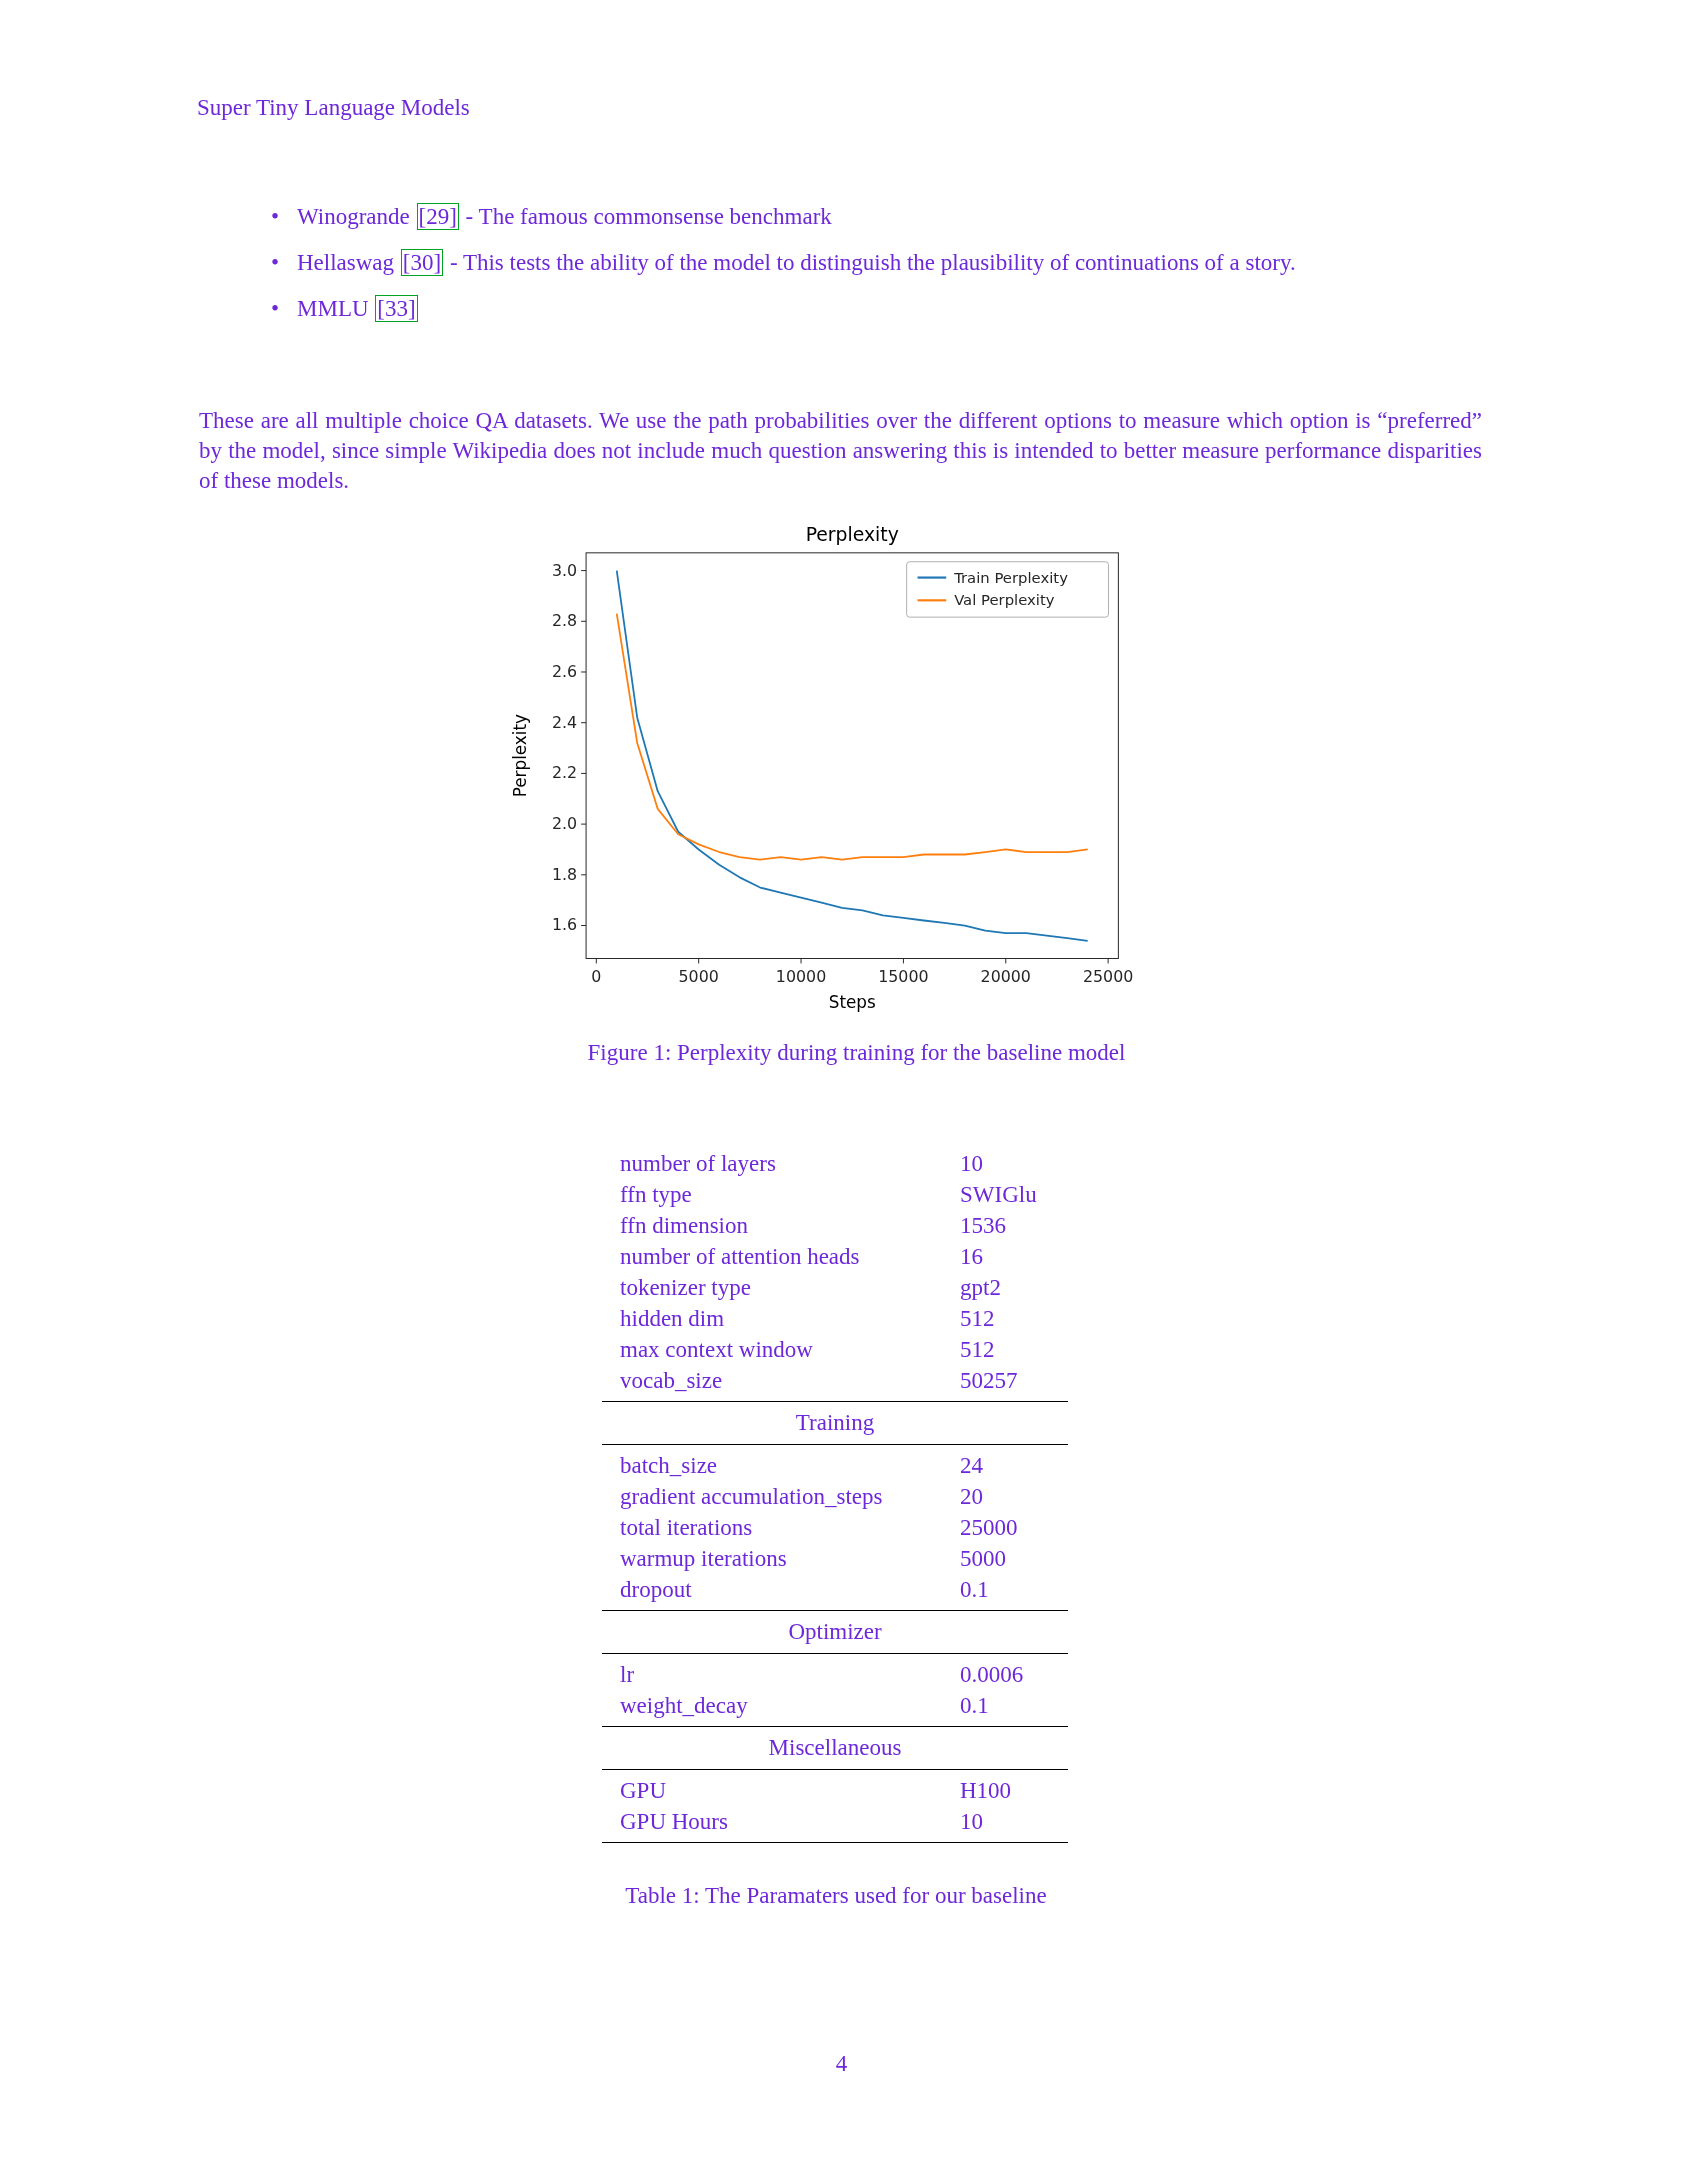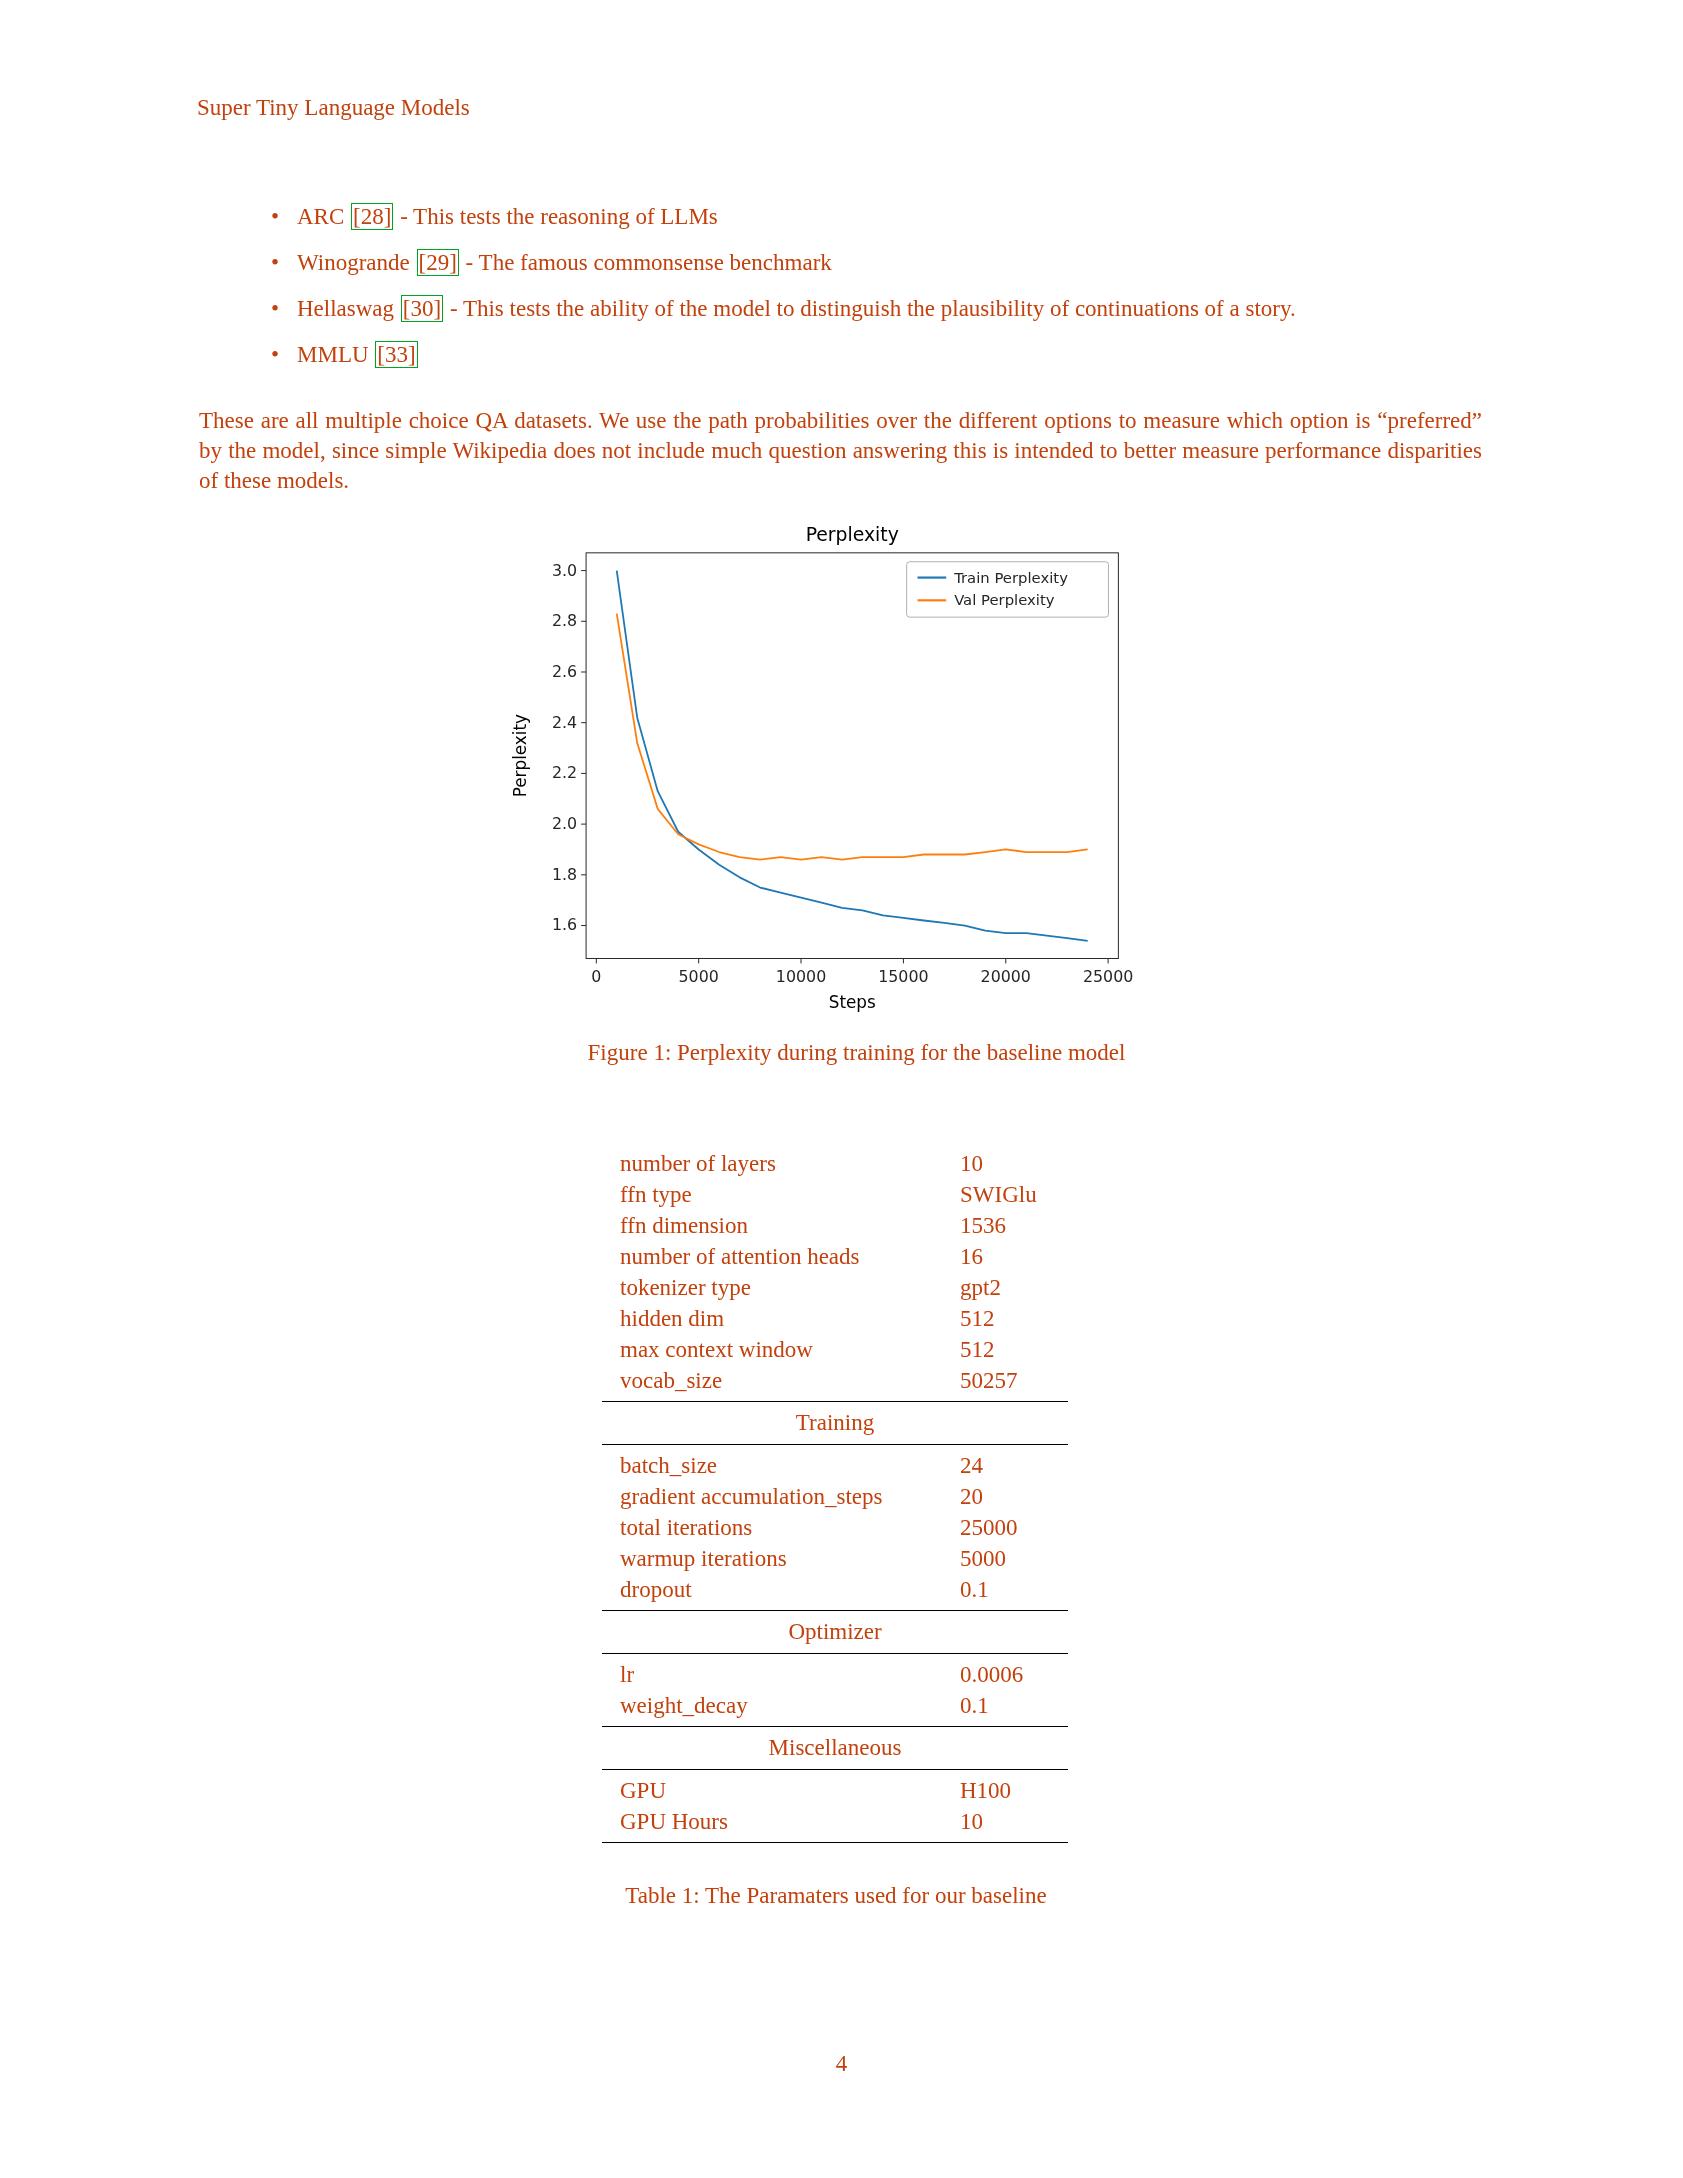--- a/index.html
+++ b/index.html
@@ -2,21 +2,21 @@
 <html><head>
 <meta charset="utf-8">
 <style>
   html, body { margin: 0; padding: 0; background: #ffffff; }
   .page {
     position: relative;
     width: 1683px;
     height: 2178px;
     background: #ffffff;
     font-family: "Liberation Serif", serif;
-    color: #c2410c;
+    color: #6d28d9;
     overflow: hidden;
   }
   .running-header {
     position: absolute;
     left: 197px; top: 95px;
     font-size: 23px;
   }
   .bullets {
     position: absolute;
     left: 271px; top: 194px;
@@ -102,23 +102,20 @@
   }
 </style>
 </head>
 <body>
 
 <div class="page">
 
   <div class="running-header">Super Tiny Language Models</div>
 
   <ul class="bullets">
-    <li>
-      <span class="marker">•</span><span>ARC </span><span class="cite">[28]</span><span> - This tests the reasoning of LLMs</span>
-    </li>
     <li>
       <span class="marker">•</span><span>Winogrande </span><span class="cite">[29]</span><span> - The famous commonsense benchmark</span>
     </li>
     <li>
       <span class="marker">•</span><span>Hellaswag </span><span class="cite">[30]</span><span> - This tests the ability of the model to distinguish the plausibility of continuations of a story.</span>
     </li>
     <li>
       <span class="marker">•</span><span>MMLU </span><span class="cite">[33]</span><span></span>
     </li>
   </ul>

